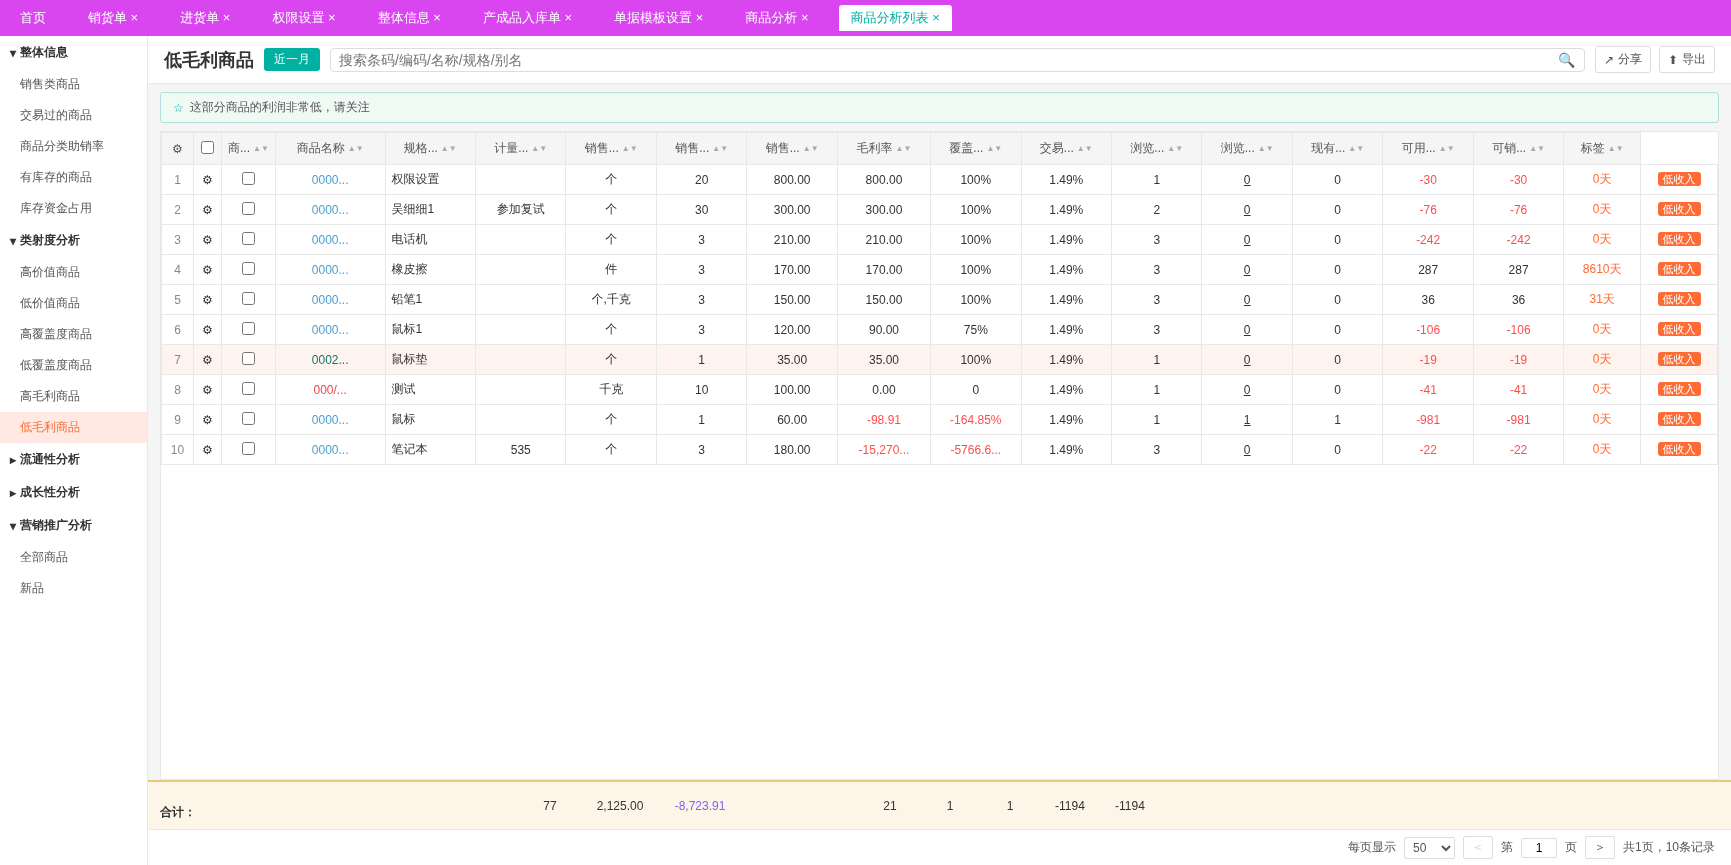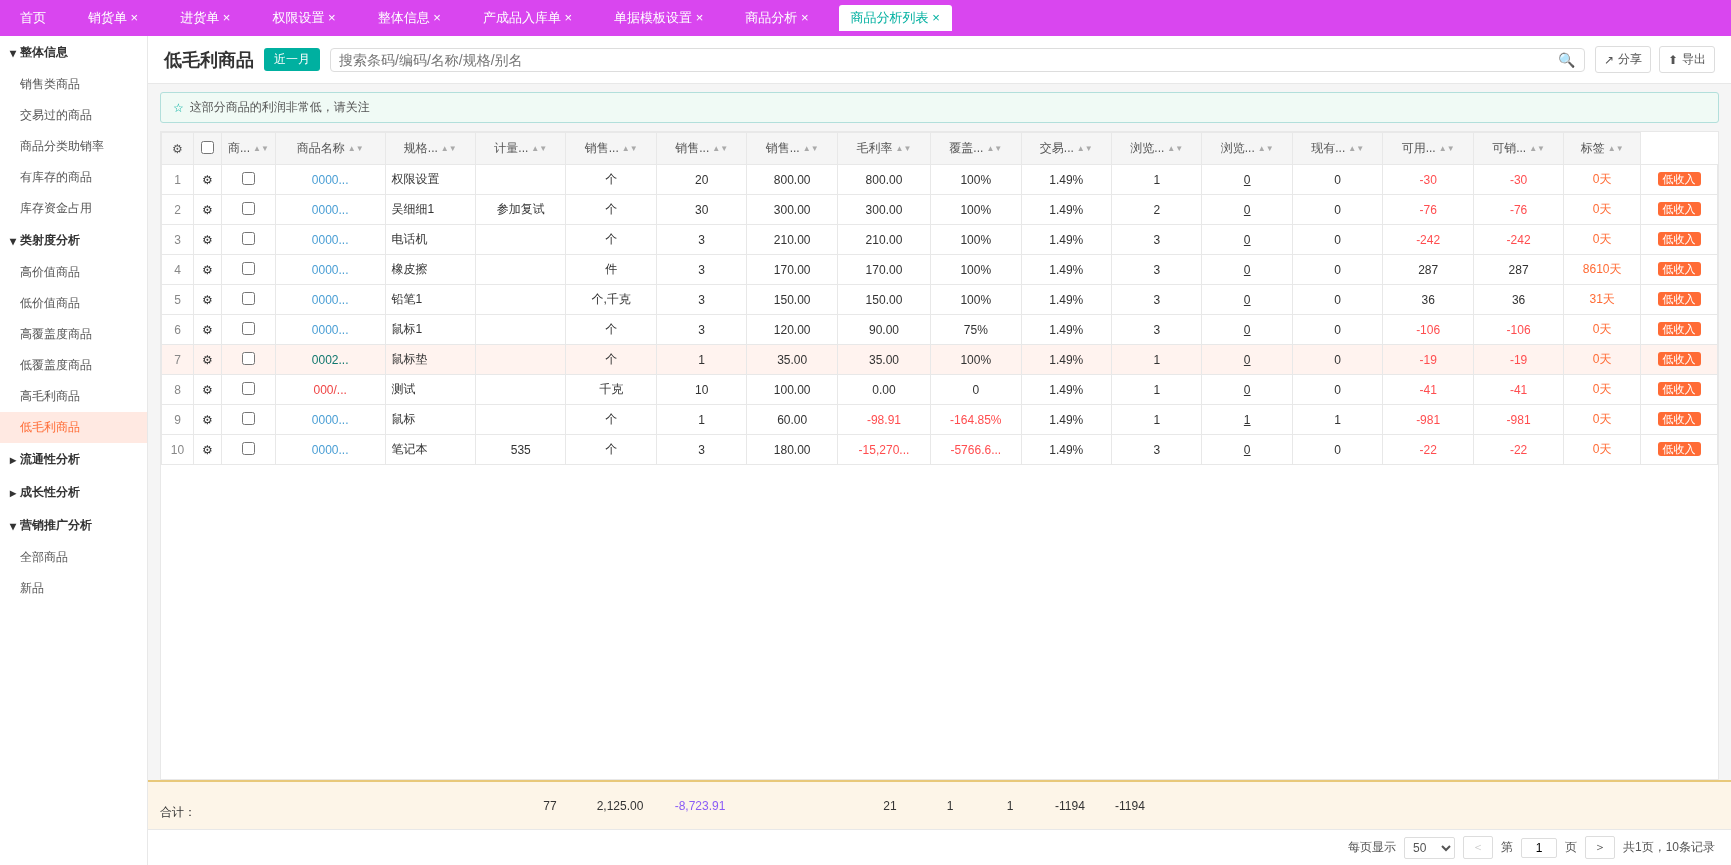--- a/index.html
+++ b/index.html
@@ -559,21 +559,21 @@
     <td style="color:#ff4d4f;">-22</td>
     <td style="color:#ff4d4f;">-22</td>
     <td style="color:#ff6b35;">0天</td>
     <td><span class="tag-low-income">低收入</span></td>
   </tr>
           </tbody>
       </table>
     </div>
 
     <div class="footer-total">
-      <span style="width:80px;font-weight:normal;margin-top:14px;">合计：</span>
+      <span style="width:80px;font-weight:bold;margin-top:14px;">合计：</span>
       <span style="width:60px;"></span>
       <span style="width:100px;"></span>
       <span style="width:60px;"></span>
       <span style="width:60px;"></span>
       <span style="width:60px;text-align:center;">77</span>
       <span style="width:80px;text-align:center;">2,125.00</span>
       <span style="width:80px;text-align:center;color:#8b5cf6;">-8,723.91</span>
       <span style="width:60px;"></span>
       <span style="width:60px;"></span>
       <span style="width:60px;text-align:center;">21</span>

